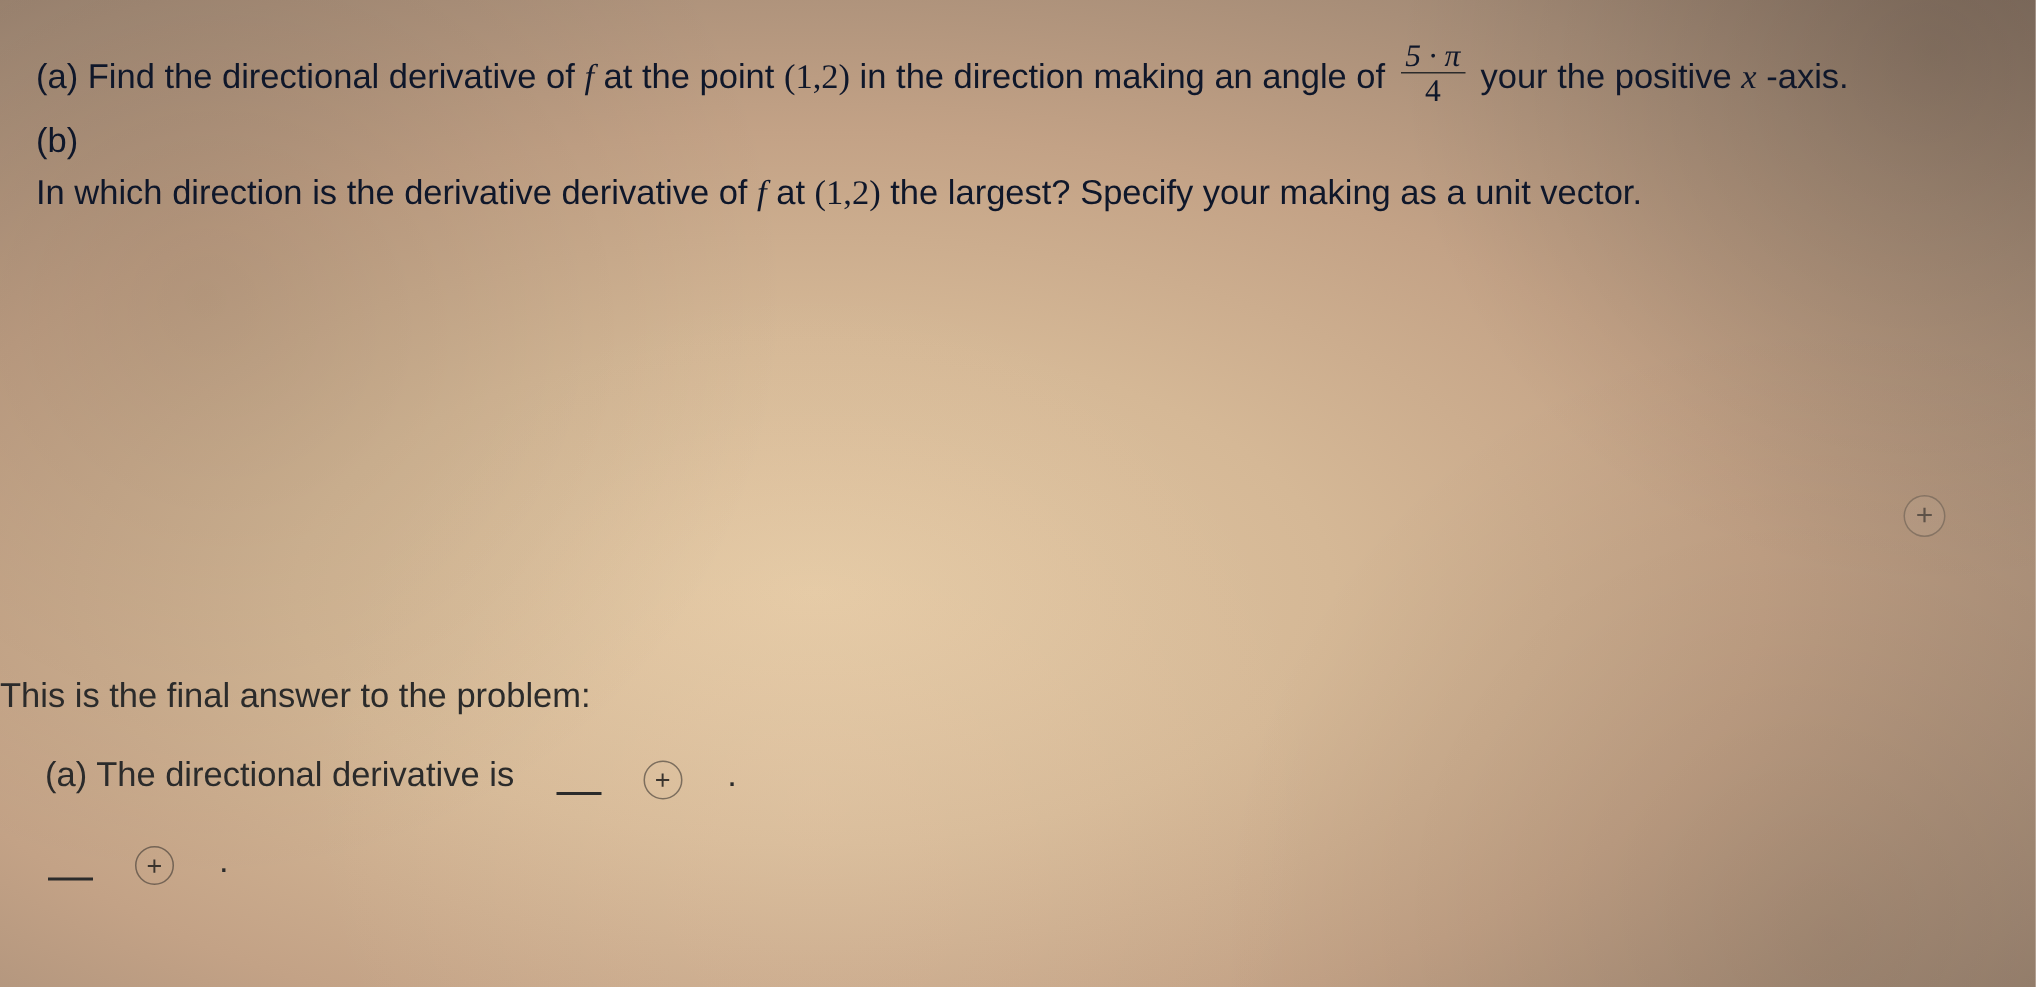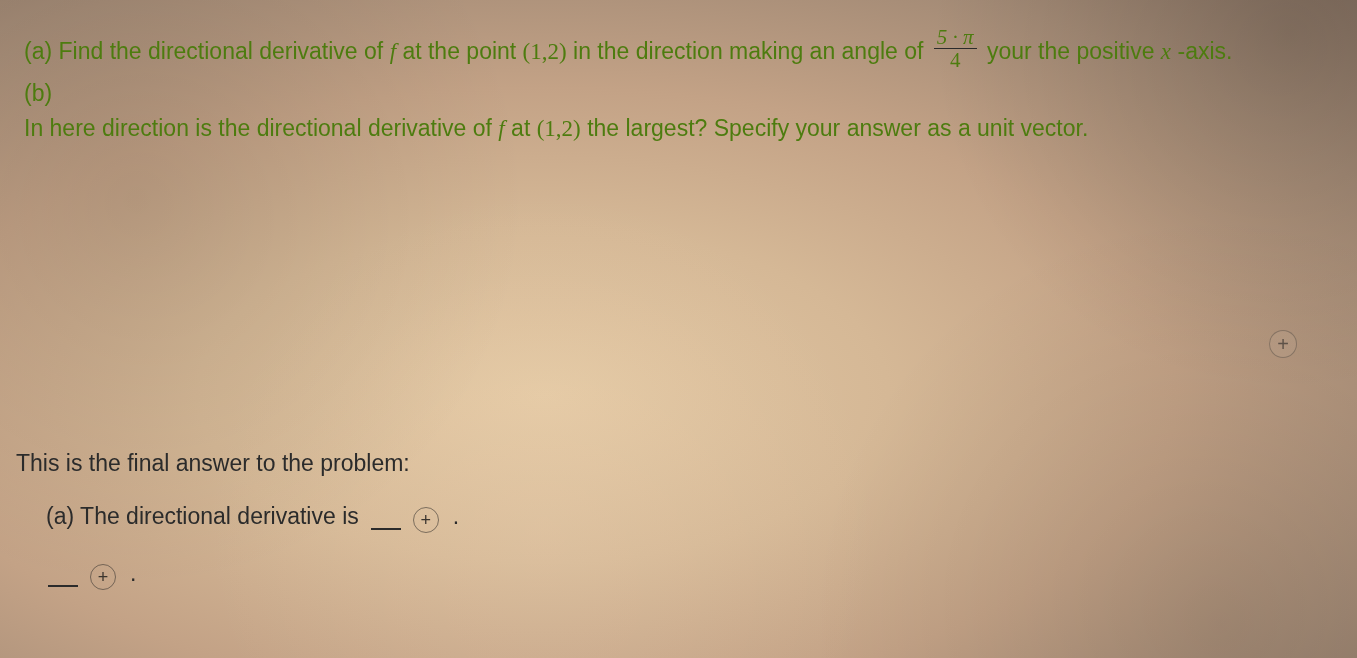--- a/index.html
+++ b/index.html
@@ -25,21 +25,21 @@
       radial-gradient(circle at 95% 5%, rgba(0,0,0,0.15) 0%, transparent 25%),
       radial-gradient(circle at 90% 95%, rgba(0,0,0,0.10) 0%, transparent 30%),
       radial-gradient(circle at 40% 80%, rgba(255,230,200,0.15) 0%, transparent 35%);
   }
 
   .content {
     position: relative;
     padding: 30px 24px 0 24px;
     font-size: 23px;
     line-height: 1.45;
-    color: #4d7c0f;
+    color: #0f172a;
   }
 
   .question { margin-bottom: 2px; }
 
   .math-i { font-style: italic; font-family: "Cambria Math", "Times New Roman", serif; }
   .math-r { font-family: "Cambria Math", "Times New Roman", serif; }
 
   .frac {
     display: inline-block;
     vertical-align: middle;
@@ -72,31 +72,31 @@
     display: flex; align-items: center; justify-content: center;
     font-size: 20px;
     color: #5e5248;
     background: rgba(255,255,255,0.05);
   }
 
   .final-block {
     position: absolute;
     left: 0;
     top: 450px;
-    padding-left: 16px;
+    padding-left: 0;
     font-size: 23px;
     color: #2b2b2b;
   }
   .final-heading { margin-bottom: 26px; padding-left: 0; }
   .answer-line {
     padding-left: 30px;
     margin-bottom: 30px;
     display: flex;
     align-items: flex-end;
-    gap: 10px;
+    gap: 26px;
   }
   .blank {
     display: inline-block;
     min-width: 30px;
     border-bottom: 2px solid #2b2b2b;
     height: 1.1em;
     margin: 0 2px;
   }
   .inline-plus {
     width: 26px; height: 26px;
@@ -128,25 +128,25 @@
       <span class="den">4</span>
     </span>
     <span> your the positive </span>
     <span class="math-i">x</span>
     <span>-axis.</span>
   </div>
 
   <div class="question">(b)</div>
 
   <div class="question">
-    <span>In here direction is the directional derivative of </span>
+    <span>In which direction is the derivative derivative of </span>
     <span class="math-i">f</span>
     <span> at </span>
     <span class="math-r">(1,2)</span>
-    <span> the largest? Specify your answer as a unit vector.</span>
+    <span> the largest? Specify your making as a unit vector.</span>
   </div>
 
 </div>
 
 <div class="new-row">
   <span class="plus-btn">+</span>
 </div>
 
 <div class="final-block">
   <div class="final-heading">This is the final answer to the problem:</div>

